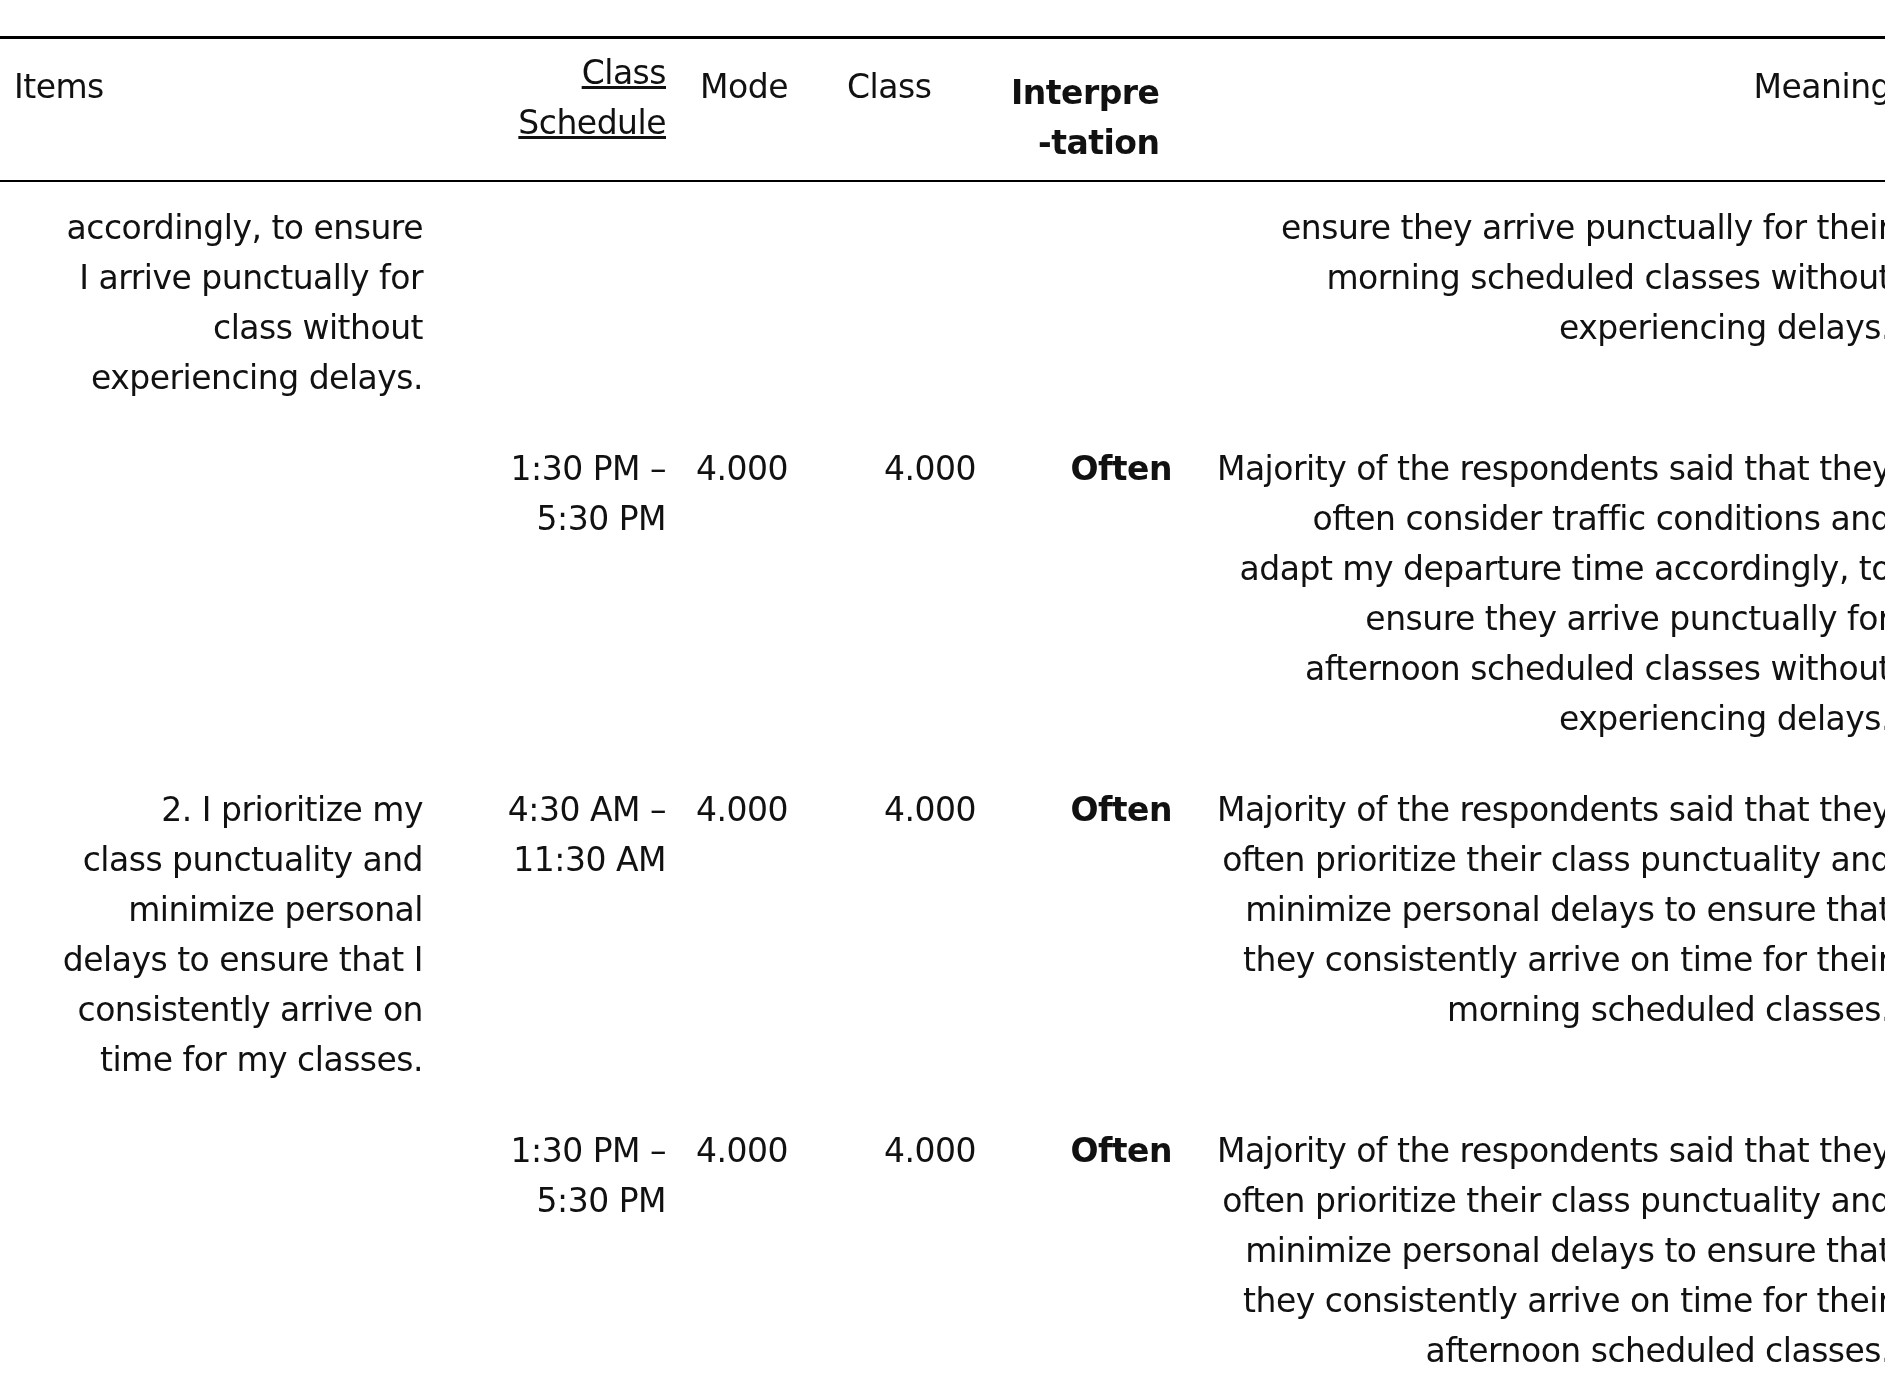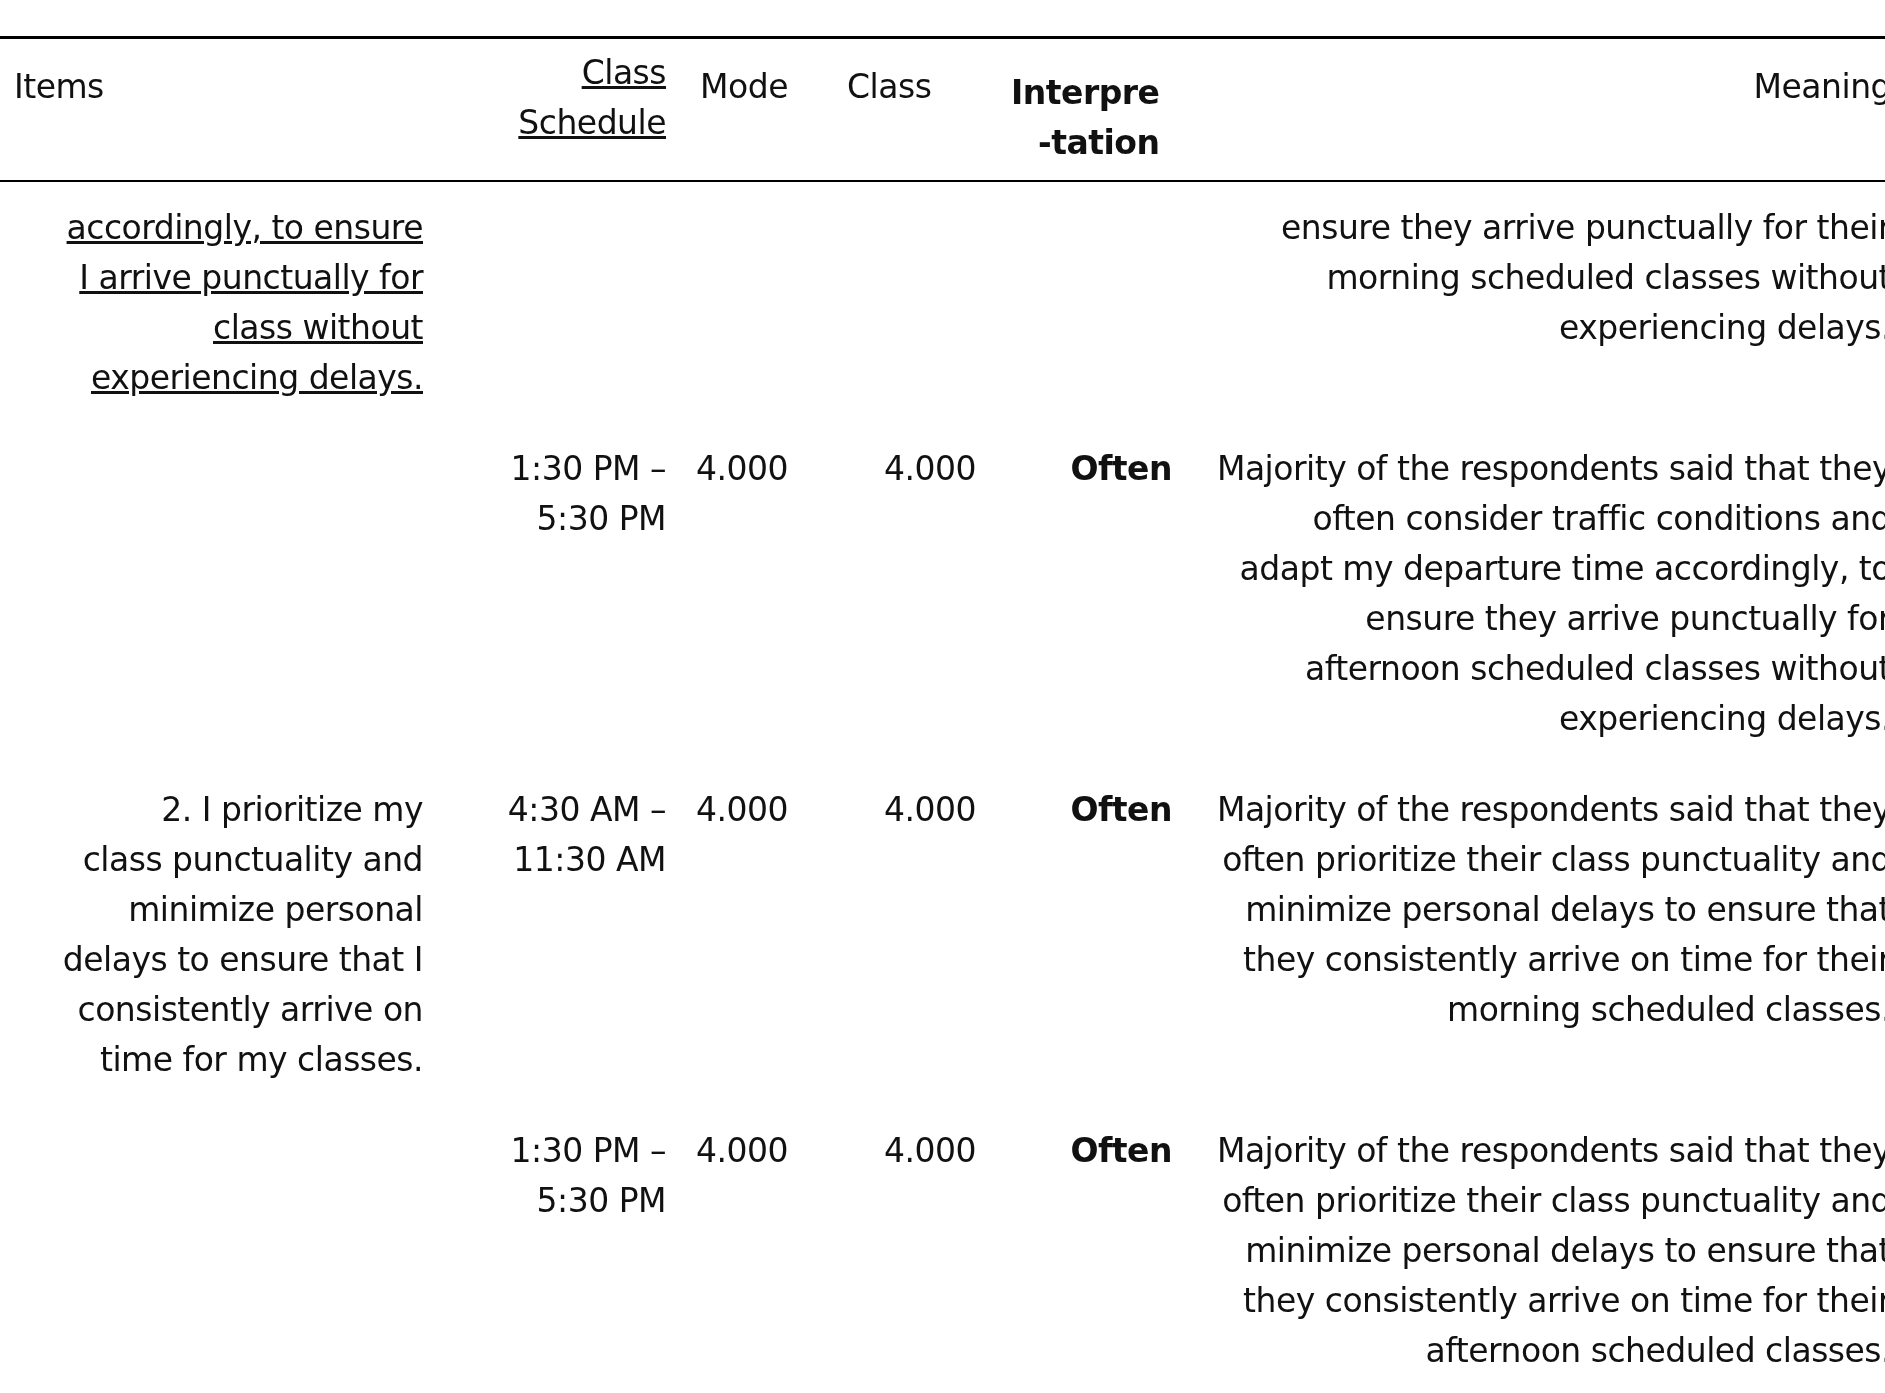--- a/index.html
+++ b/index.html
@@ -29,21 +29,21 @@
   <div class="cell c-mode" style="top:62px;">Mode</div>
   <div class="cell" style="top:62px;left:847px;">Class</div>
   <div class="cell" style="top:68px;left:1011px;font-weight:bold;">Interpre
 -tation</div>
   <div class="cell c-mean" style="top:62px;">Meaning</div>
 </div>
 
 <div class="rule mid"></div>
 
 <div>
-  <div class="cell c-items" style="top:203px;text-decoration:underline;">accordingly, to ensure
+  <div class="cell c-items" style="top:203px;">accordingly, to ensure
 I arrive punctually for
 class without
 experiencing delays.</div>
   <div class="cell c-mean" style="top:203px;">ensure they arrive punctually for their
 morning scheduled classes without
 experiencing delays.</div>
 </div>
 
 <div>
   <div class="cell c-sched" style="top:444px;">1:30 PM –

